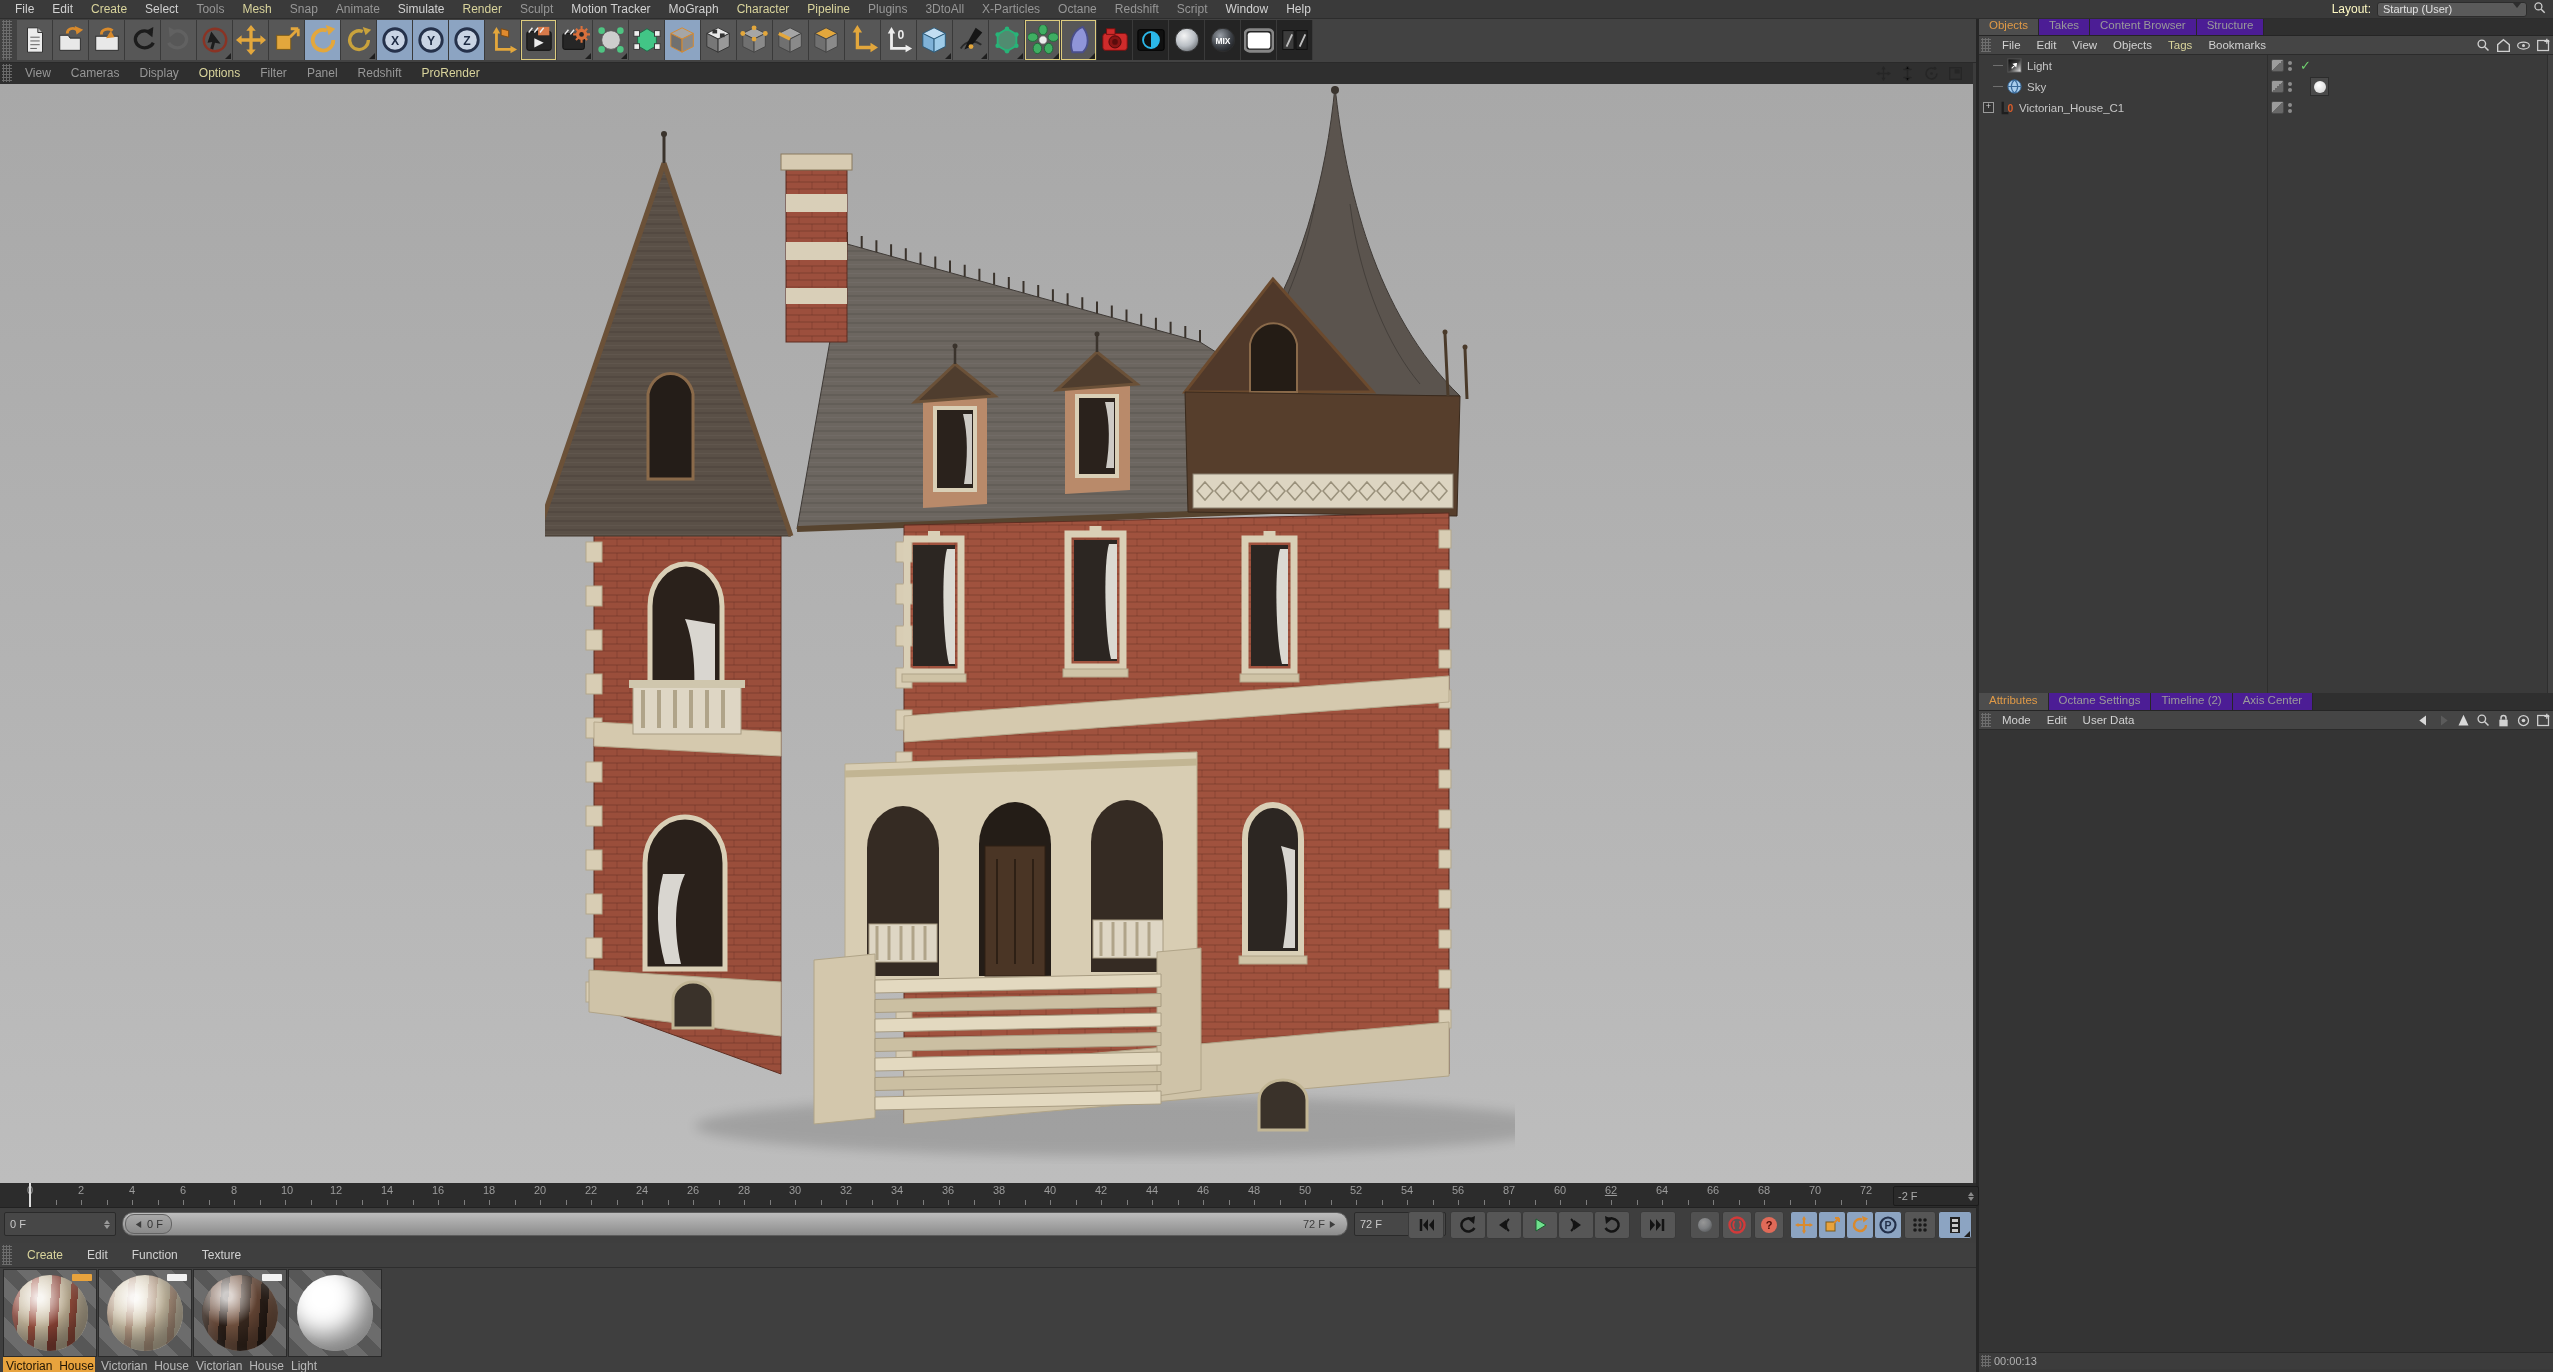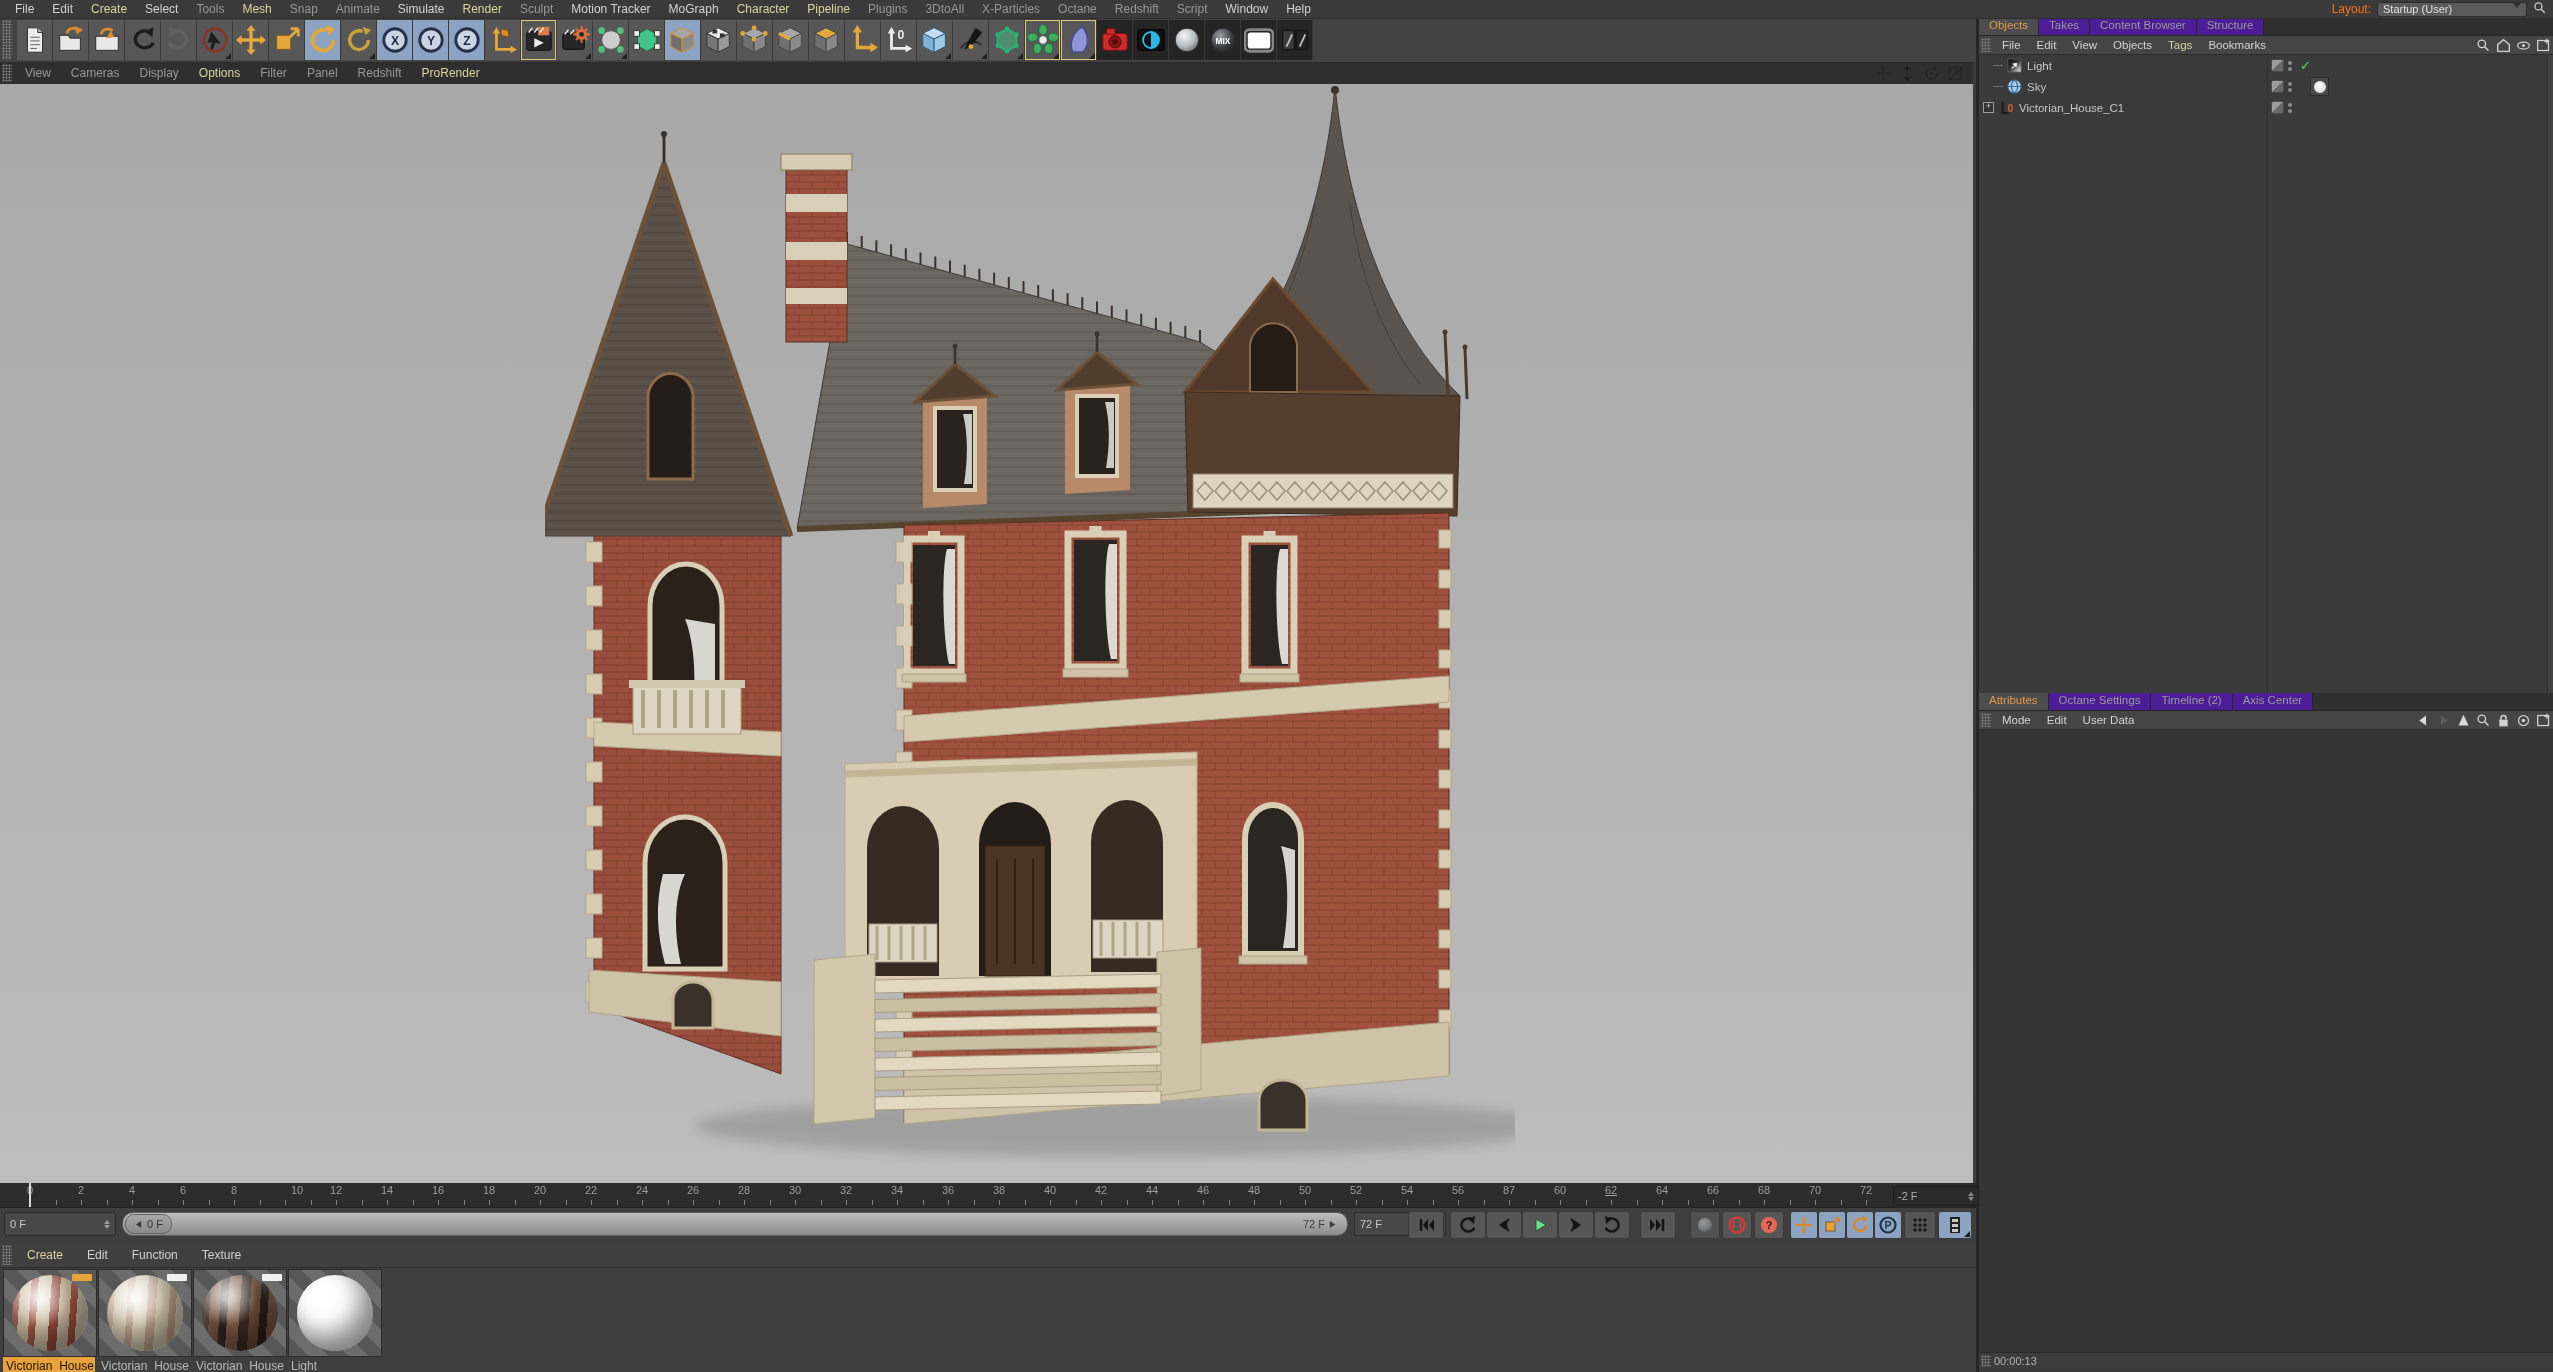--- a/index.html
+++ b/index.html
@@ -8,21 +8,21 @@
         -webkit-font-smoothing:antialiased;}
   .grip{width:10px;align-self:stretch;margin:2px 3px 2px 2px;
         background-image:radial-gradient(#787878 1px,transparent 1.2px);background-size:3px 3px;opacity:.8;}
   
   .menubar{position:absolute;left:0;top:0;width:2553px;height:18px;background:#3a3a3a;
            border-bottom:1px solid #2d2d2d;display:flex;align-items:center;z-index:30;}
   .menu-items{display:flex;align-items:center;padding-left:6px;}
   .menu-item{padding:1px 9px;cursor:default;white-space:nowrap;font-size:12px;}
   .tone-normal{color:#d2d2d2}.tone-dim{color:#979797}.tone-accent{color:#d9d49c}
   .layout-group{margin-left:auto;display:flex;align-items:center;gap:6px;padding-right:6px;}
-  .layout-label{color:#f97316;margin-left:31px;}
+  .layout-label{color:#fef9c3;margin-left:31px;}
   .layout-select{width:138px;height:13px;background:#5a5a5a;border:1px solid #2c2c2c;border-radius:3px;
                  display:flex;padding:0 5px;color:#e0e0e0;font-size:11px;}
   .layout-select .dd-arrow{margin-left:auto;width:0;height:0;border-left:4px solid transparent;
                  border-right:4px solid transparent;border-top:5px solid #2e2e2e;}
   
   .toolbar{position:absolute;left:0;top:18px;width:1976px;height:44px;background:#424242;
            border-bottom:1px solid #2a2a2a;display:flex;align-items:center;z-index:25;}
   .tb-cells{display:flex;height:40px;margin-left:2px;}
   .tb-cell{width:35px;height:40px;background:#575757;border-right:1px solid #3a3a3a;
            display:flex;align-items:center;justify-content:center;position:relative;cursor:default;}
@@ -857,21 +857,21 @@
         <i class="tick" style="left: 132px;"></i>
         <span class="flabel" style="left: 132px;">4</span>
         <i class="tick" style="left: 157.5px;"></i>
         <i class="tick" style="left: 183px;"></i>
         <span class="flabel" style="left: 183px;">6</span>
         <i class="tick" style="left: 208.5px;"></i>
         <i class="tick" style="left: 234px;"></i>
         <span class="flabel" style="left: 234px;">8</span>
         <i class="tick" style="left: 259.5px;"></i>
         <i class="tick" style="left: 285px;"></i>
-        <span class="flabel" style="left: 297px;">10</span>
+        <span class="flabel" style="left: 287px;">10</span>
         <i class="tick" style="left: 310.5px;"></i>
         <i class="tick" style="left: 336px;"></i>
         <span class="flabel" style="left: 336px;">12</span>
         <i class="tick" style="left: 361.5px;"></i>
         <i class="tick" style="left: 387px;"></i>
         <span class="flabel" style="left: 387px;">14</span>
         <i class="tick" style="left: 412.5px;"></i>
         <i class="tick" style="left: 438px;"></i>
         <span class="flabel" style="left: 438px;">16</span>
         <i class="tick" style="left: 463.5px;"></i>

